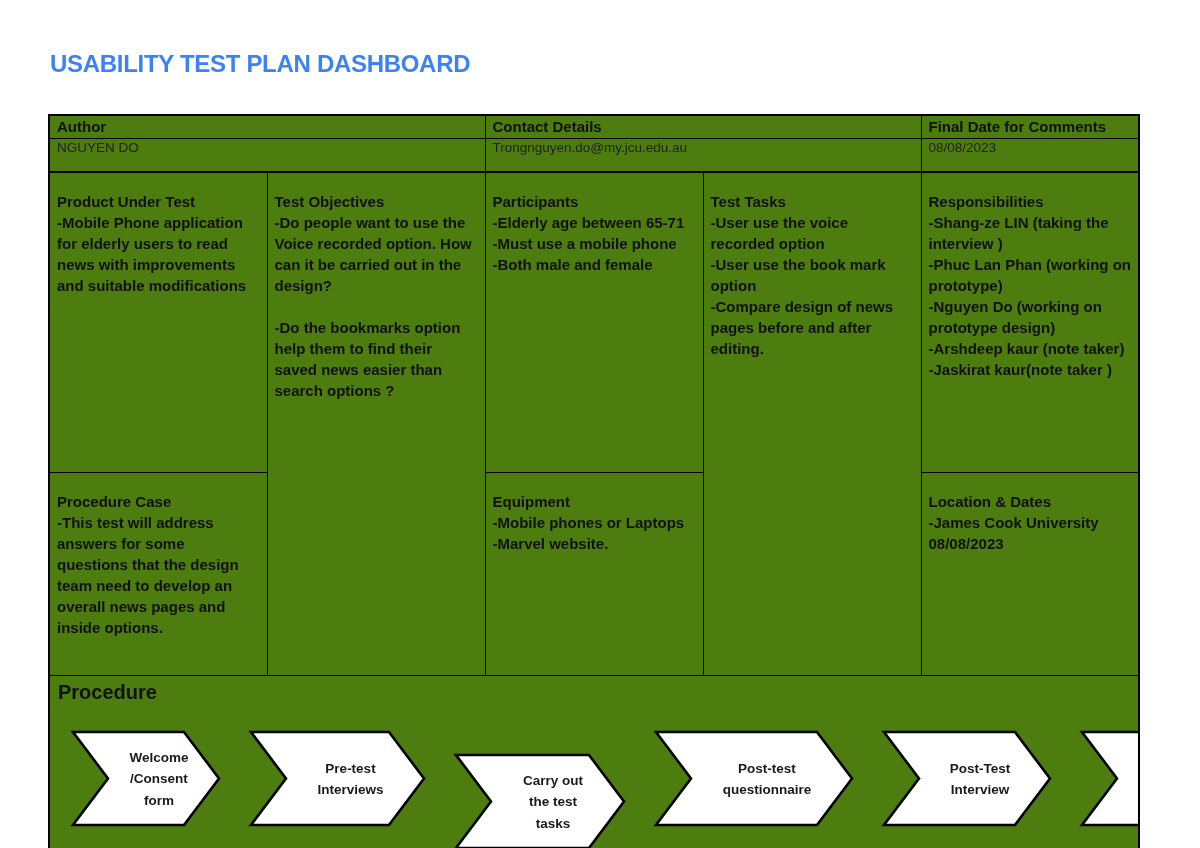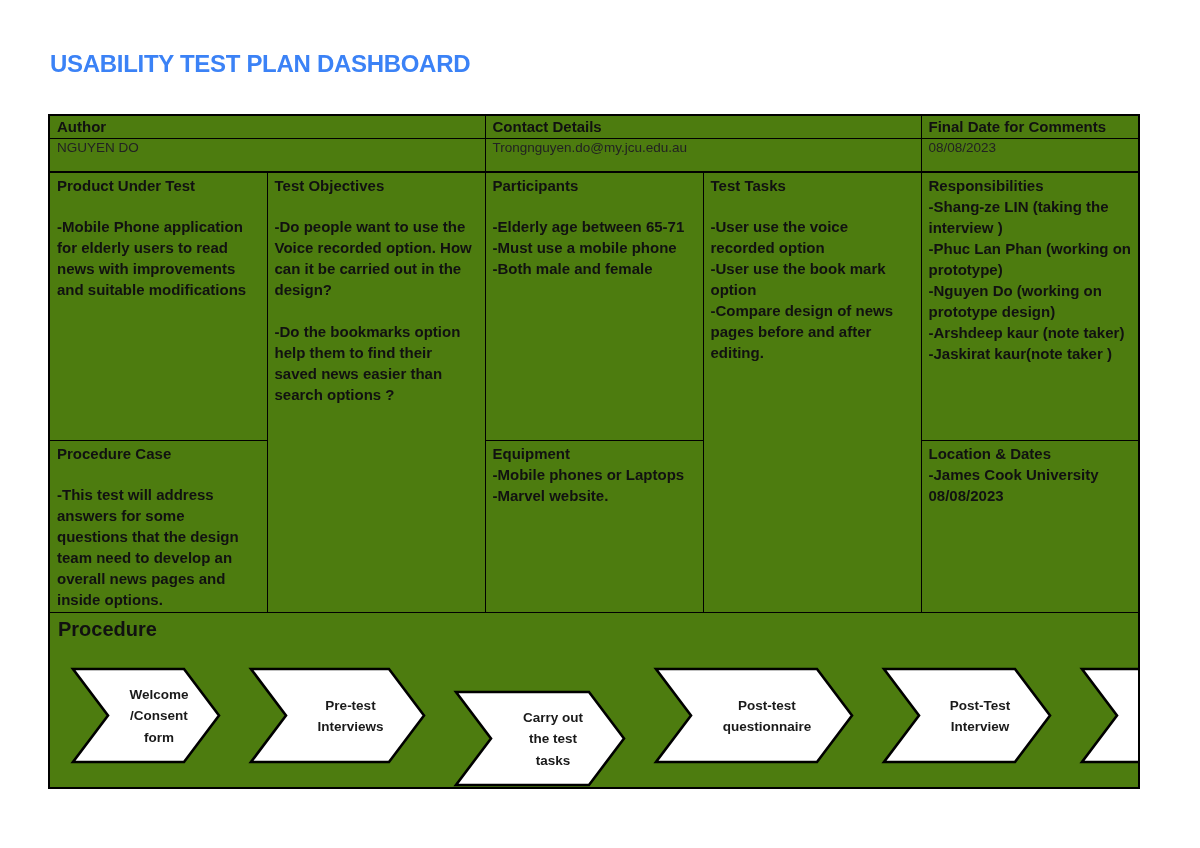--- a/index.html
+++ b/index.html
@@ -28,21 +28,21 @@
     top:114px;
     width:1092px;
     border-collapse:collapse;
     table-layout:fixed;
     background:#4d7c0f;
     border:2.5px solid #000;
   }
   table.plan td{
     border:1.5px solid #000;
     vertical-align:top;
-    padding:2px 7px;
+    padding:18px 7px;
     font-size:15px;
     line-height:1.35;
     color:#111;
     overflow:hidden;
   }
   tr.meta-head td{
     height:19px;
     font-weight:700;
     padding:1px 7px;
   }
@@ -60,21 +60,21 @@
     font-weight:700;
     font-size:15px;
     line-height:1.4;
   }
   .cell-body{
     font-weight:700;
     font-size:15px;
     line-height:1.4;
     white-space:pre-line;
   }
-  .cell-body.gap{margin-top:20px;}
+  .cell-body.gap{}
   tr.procedure-row td{
     height:121px;
     padding:0;
     position:relative;
   }
   .proc-head{
     font-weight:700;
     font-size:20px;
     padding:3px 8px 0 8px;
   }

